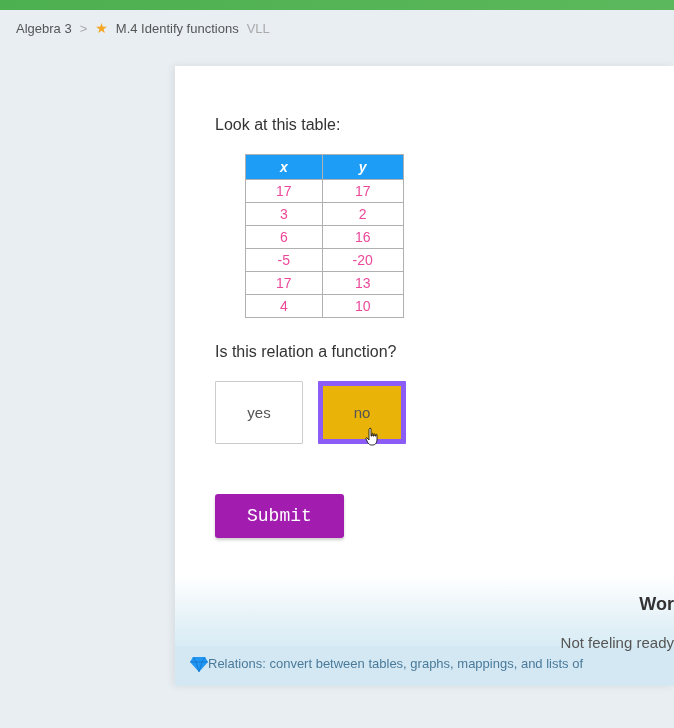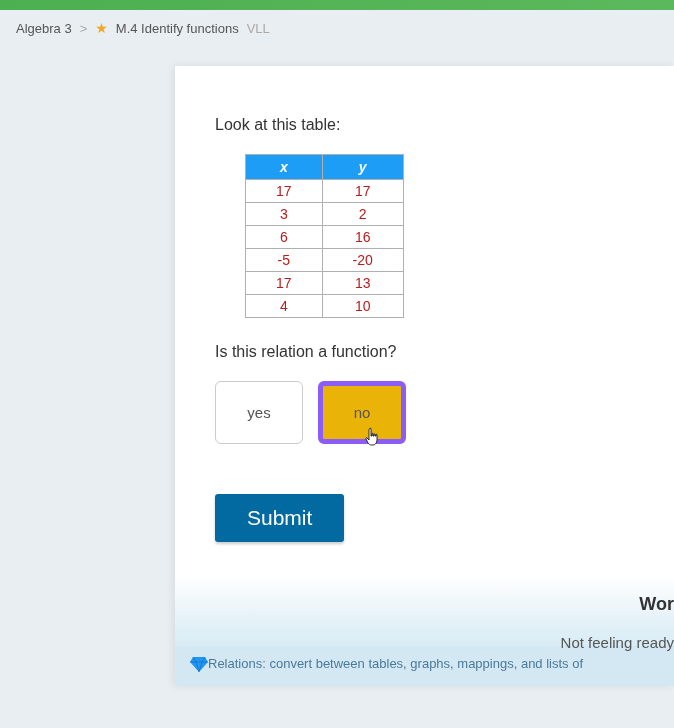--- a/index.html
+++ b/index.html
@@ -71,57 +71,58 @@
       padding: 4px 30px;
       border: 1px solid #b0b0b0;
       text-align: center;
       font-size: 14px;
     }
     .data-table td {
       border: 1px solid #b0b0b0;
       padding: 3px 30px;
       text-align: center;
       font-size: 14px;
-      color: #b91c1c;
+      color: #ec4899;
     }
     .question-text {
       font-size: 16px;
       color: #333;
       margin-bottom: 20px;
     }
     .answer-buttons {
       display: flex;
       gap: 15px;
       margin-bottom: 50px;
       position: relative;
     }
     .answer-btn {
       border: 1px solid #ccc;
       background: #fff;
       padding: 18px 28px;
       font-size: 15px;
       color: #555;
       cursor: pointer;
-      border-radius: 6px;
+      border-radius: 1px;
       min-width: 88px;
       text-align: center;
     }
     .answer-btn.selected {
       border: 5px solid #8b5cf6;
       background: #eab308;
     }
     .submit-btn {
-      background: #0369a1;
+      background: #a21caf;
       color: #fff;
       border: none;
       padding: 12px 32px;
-      font-size: 21px;
+      font-size: 18px;
       border-radius: 3px;
       cursor: pointer;
       box-shadow: 0 2px 3px rgba(0,0,0,0.2);
+      font-family: Liberation Mono, monospace;
     }
     .cursor-hand {
       position: absolute;
       left: 149px;
       top: 46px;
       font-size: 16px;
       pointer-events: none;
       z-index: 10;
     }
     .footer-area {

